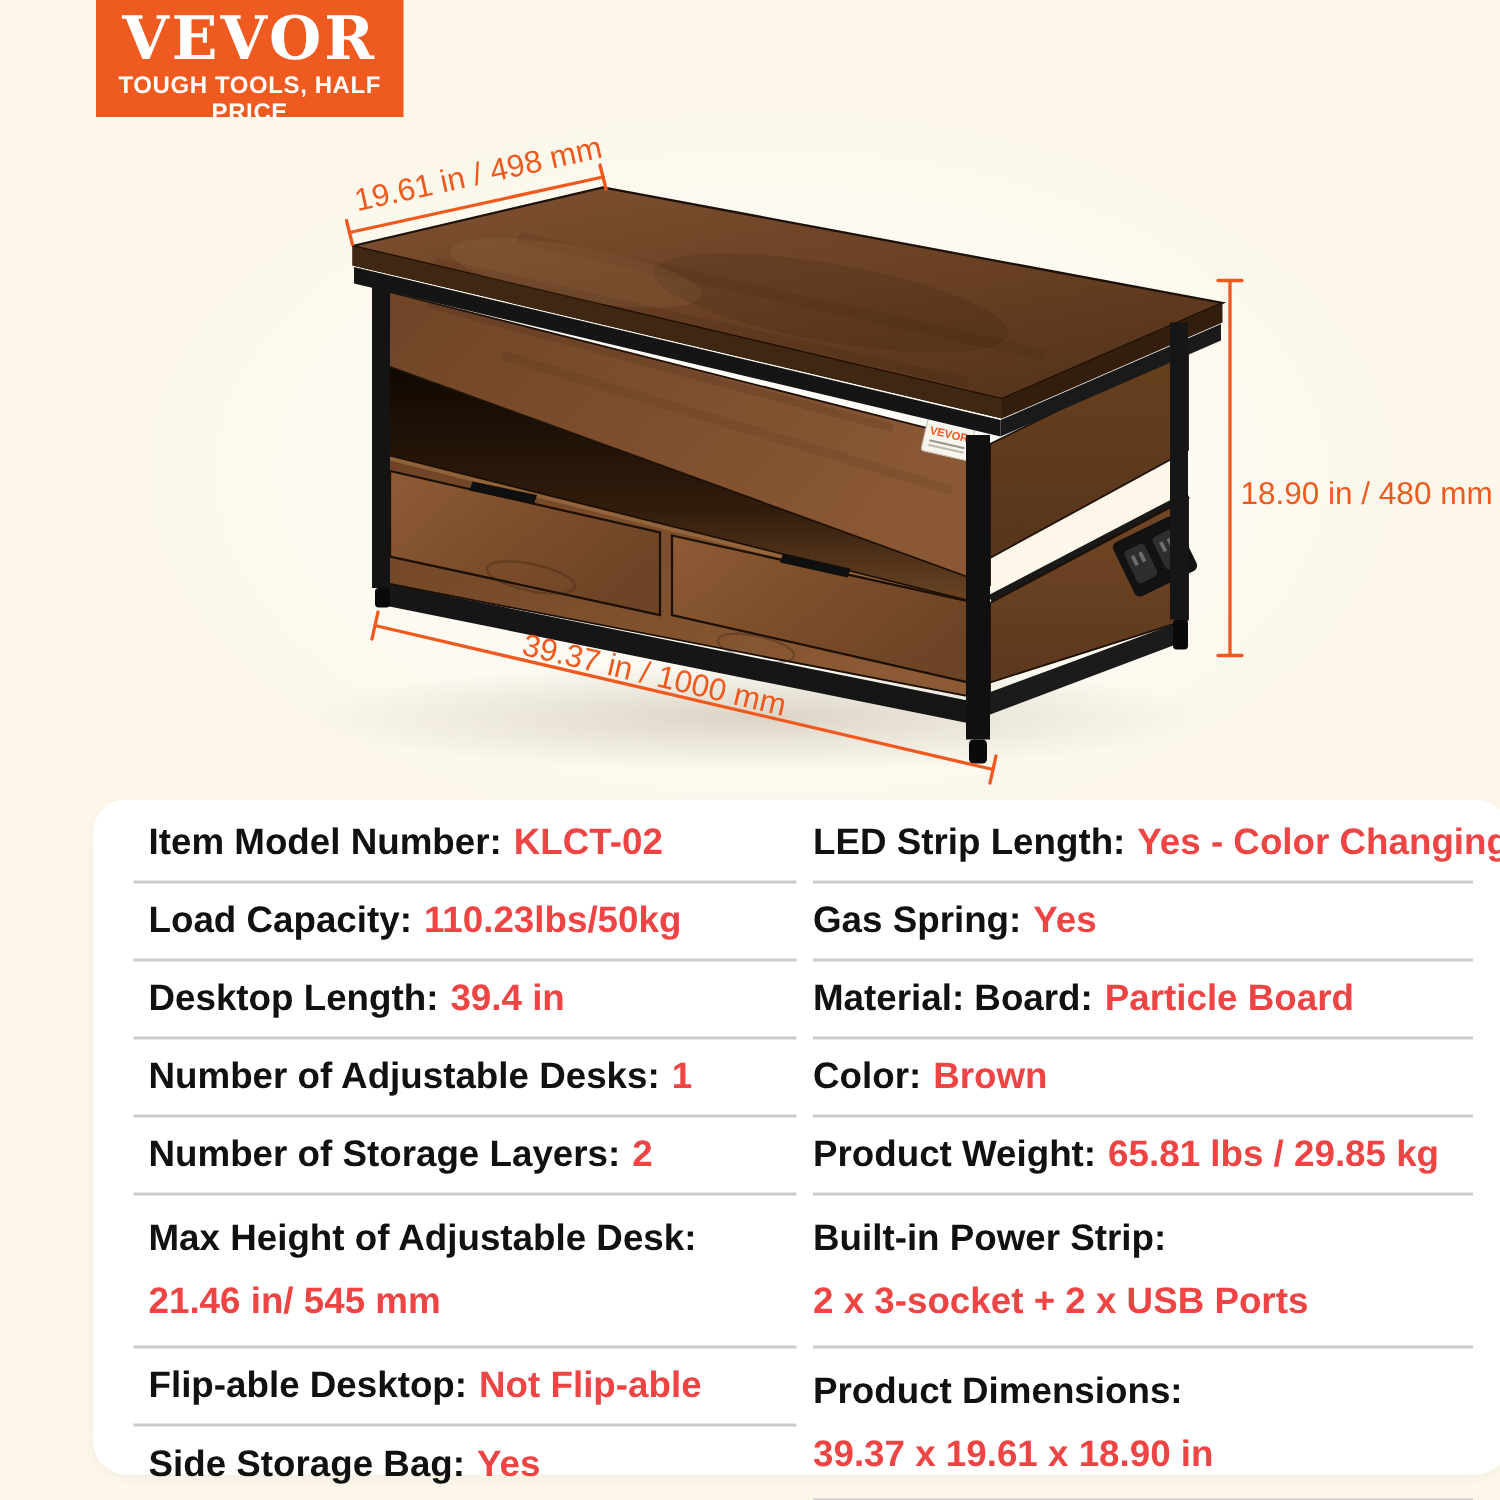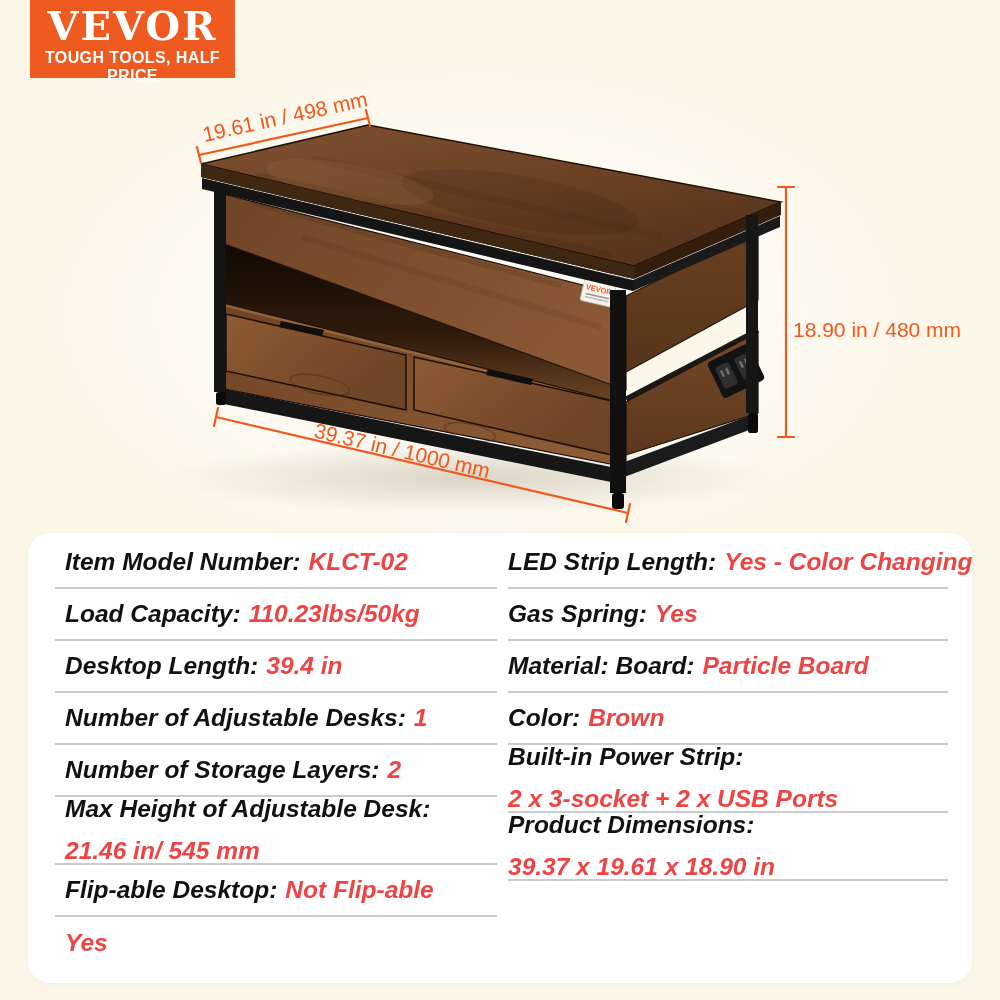--- a/index.html
+++ b/index.html
@@ -1,21 +1,21 @@
 <!DOCTYPE html>
 <html><head>
 <meta charset="utf-8">
 <style>
   html,body{margin:0;padding:0;}
   body{
     width:1000px;height:1000px;position:relative;overflow:hidden;
     background:#FCF7E9;
     font-family:"Liberation Sans",sans-serif;
   }
-  .stage{position:absolute;inset:0;}
+  .stage{position:absolute;inset:0;margin-left:34px;}
   
   .logo{
     position:absolute;left:30px;top:0;width:205px;height:78px;
     background:#EE5A1F;color:#fff;text-align:center;box-sizing:border-box;
   }
   .brand{
     font-family:"DejaVu Serif",serif;font-weight:700;font-size:40px;
     letter-spacing:2px;line-height:46px;margin-top:3px;
   }
   .tagline{
@@ -31,28 +31,28 @@
   .dim-depth{left:285px;top:117px;transform:translate(-50%,-50%) rotate(-12.4deg);}
   .dim-height{left:793px;top:330px;transform:translateY(-50%);}
   .dim-width{left:402px;top:451px;transform:translate(-50%,-50%) rotate(13.2deg);}
   
   .card{
     position:absolute;left:28px;top:533px;width:944px;height:450px;
     background:#FFFFFF;border-radius:22px;box-sizing:border-box;
     display:flex;padding-top:4px;
     box-shadow:0 2px 8px rgba(0,0,0,0.04);
   }
-  .col{width:472px;box-sizing:border-box;font-style:italic;}
+  .col{width:472px;box-sizing:border-box;}
   .row{
     height:52px;display:flex;align-items:center;gap:8px;
     border-bottom:2px solid #CBCBCB;box-sizing:border-box;
     font-weight:700;font-size:24.5px;color:#111111;white-space:nowrap;
   }
   .row.two{
-    height:68px;flex-direction:column;align-items:flex-start;
+    height:102px;flex-direction:column;align-items:flex-start;
     justify-content:center;gap:12px;line-height:30px;
   }
   .row .val{color:#ef4444;}
   .col-left .row{margin-left:27px;margin-right:3px;padding-left:10px;}
   .col-left .row:last-child{border-bottom:none;}
   .col-right .row{margin-left:8px;margin-right:24px;}
 </style>
 </head>
 <body>
 
@@ -220,39 +220,44 @@
         </div>
         <div class="row two">
           <span class="lbl">Max Height of Adjustable Desk:</span>
           <span class="val">21.46 in/ 545 mm</span>
         </div>
         <div class="row">
           <span class="lbl">Flip-able Desktop:</span>
           <span class="val">Not Flip-able</span>
         </div>
         <div class="row">
+          <span class="lbl">Side Storage Bag:</span>
           <span class="val">Yes</span>
         </div>
       </div>
     <div class="col col-right">
         <div class="row">
           <span class="lbl">LED Strip Length:</span>
           <span class="val">Yes - Color Changing</span>
         </div>
         <div class="row">
           <span class="lbl">Gas Spring:</span>
           <span class="val">Yes</span>
         </div>
         <div class="row">
           <span class="lbl">Material: Board:</span>
           <span class="val">Particle Board</span>
         </div>
         <div class="row">
           <span class="lbl">Color:</span>
           <span class="val">Brown</span>
+        </div>
+        <div class="row">
+          <span class="lbl">Product Weight:</span>
+          <span class="val">65.81 lbs / 29.85 kg</span>
         </div>
         <div class="row two">
           <span class="lbl">Built-in Power Strip:</span>
           <span class="val">2 x 3-socket + 2 x USB Ports</span>
         </div>
         <div class="row two">
           <span class="lbl">Product Dimensions:</span>
           <span class="val">39.37 x 19.61 x 18.90 in</span>
         </div>
       </div>

